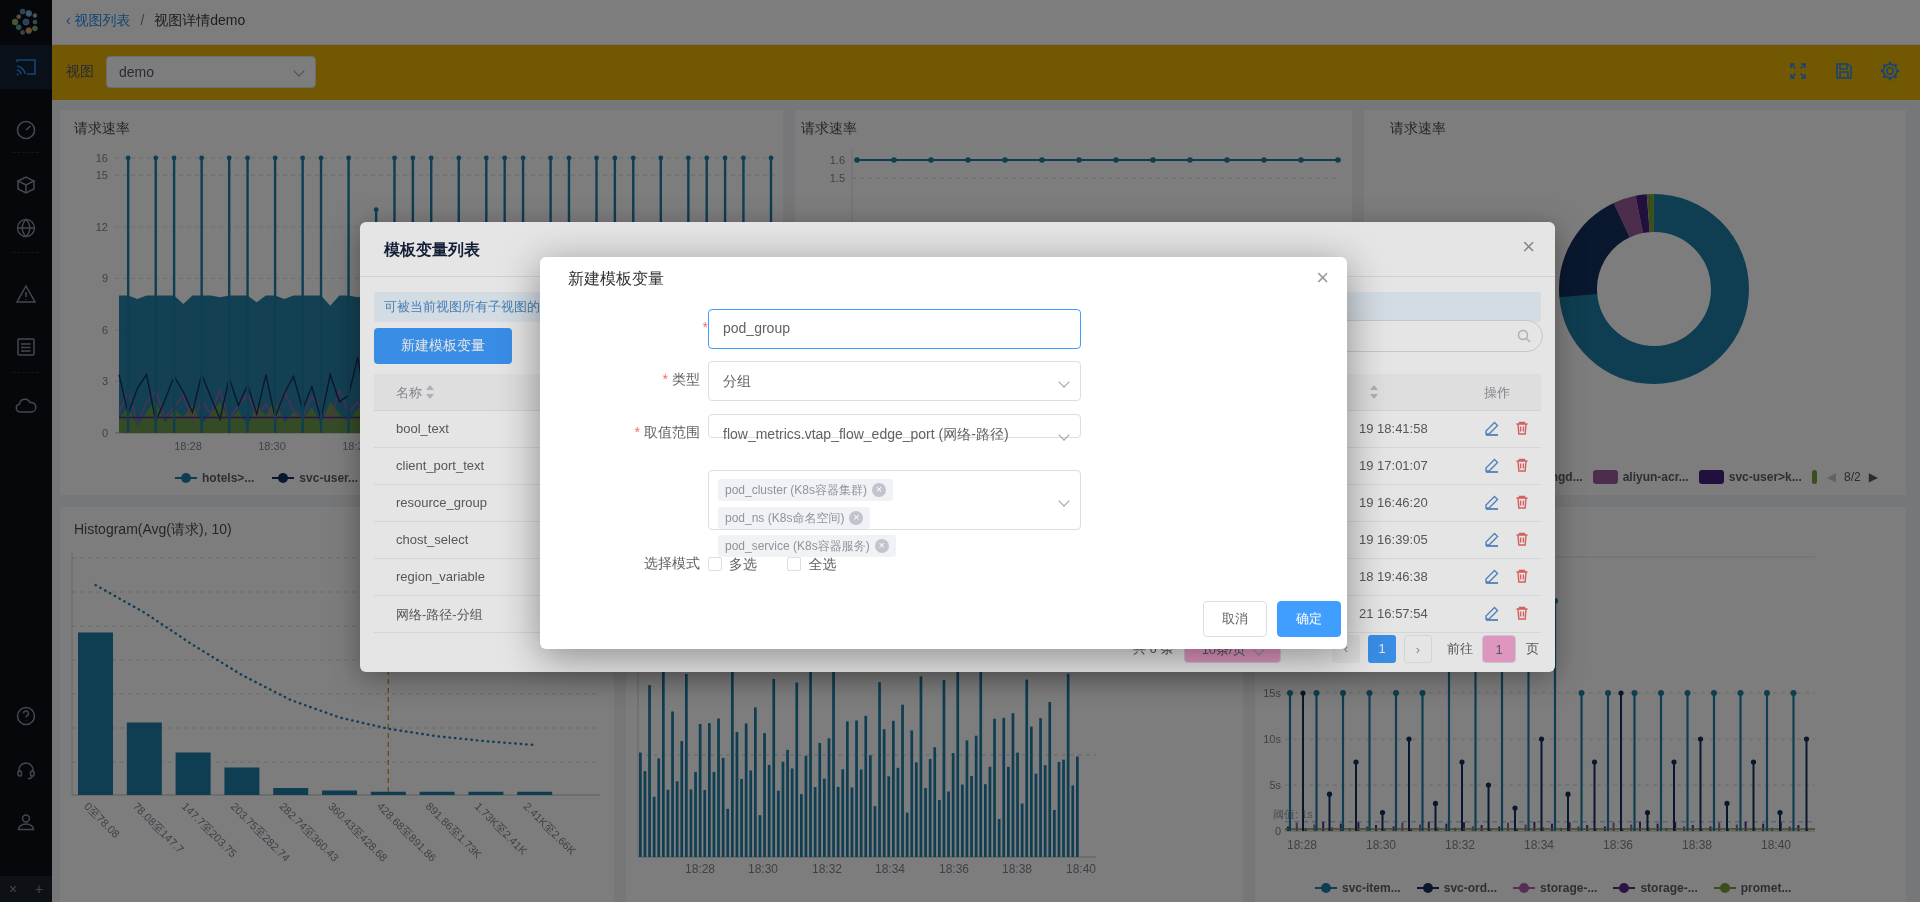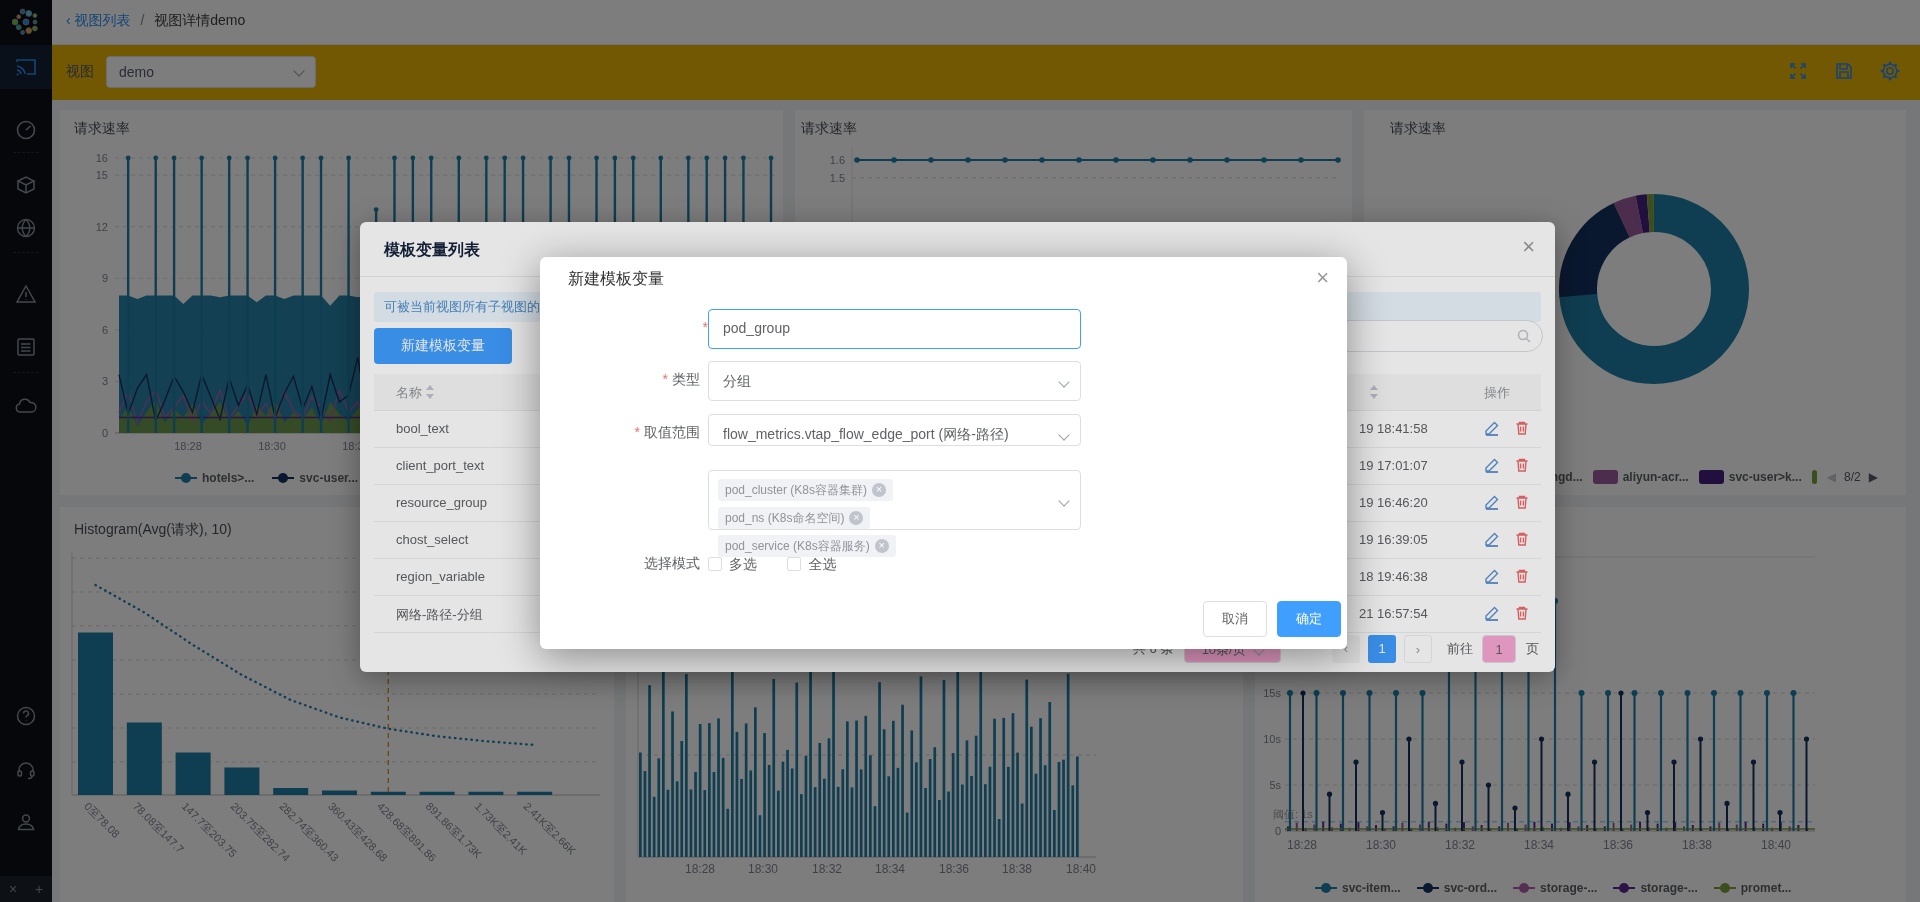--- a/index.html
+++ b/index.html
@@ -894,21 +894,21 @@
     <div class="f-row" style="top:104px;">
       <span class="f-label" style="top:10px;"><span class="req">*</span><span>类型</span></span>
       <span class="f-ctl" style="top:0; height:40px;">
         <span class="sel-text">分组</span>
         <i class="chev"></i>
       </span>
     </div>
 
     <div class="f-row" style="top:157px;">
       <span class="f-label" style="top:10px;"><span class="req">*</span><span>取值范围</span></span>
-      <span class="f-ctl" style="top:0; height:32px;">
+      <span class="f-ctl" style="top:0; height:24px;">
         <span class="sel-text">flow_metrics.vtap_flow_edge_port (网络-路径)</span>
         <i class="chev"></i>
       </span>
     </div>
 
     <div class="f-row" style="top:213px;">
       <span class="f-ctl" id="f-tags" style="top:0;">
         <span id="tags-holder"><span class="tag">
               <span>pod_cluster (K8s容器集群)</span>
               <span class="tclose">×</span>

